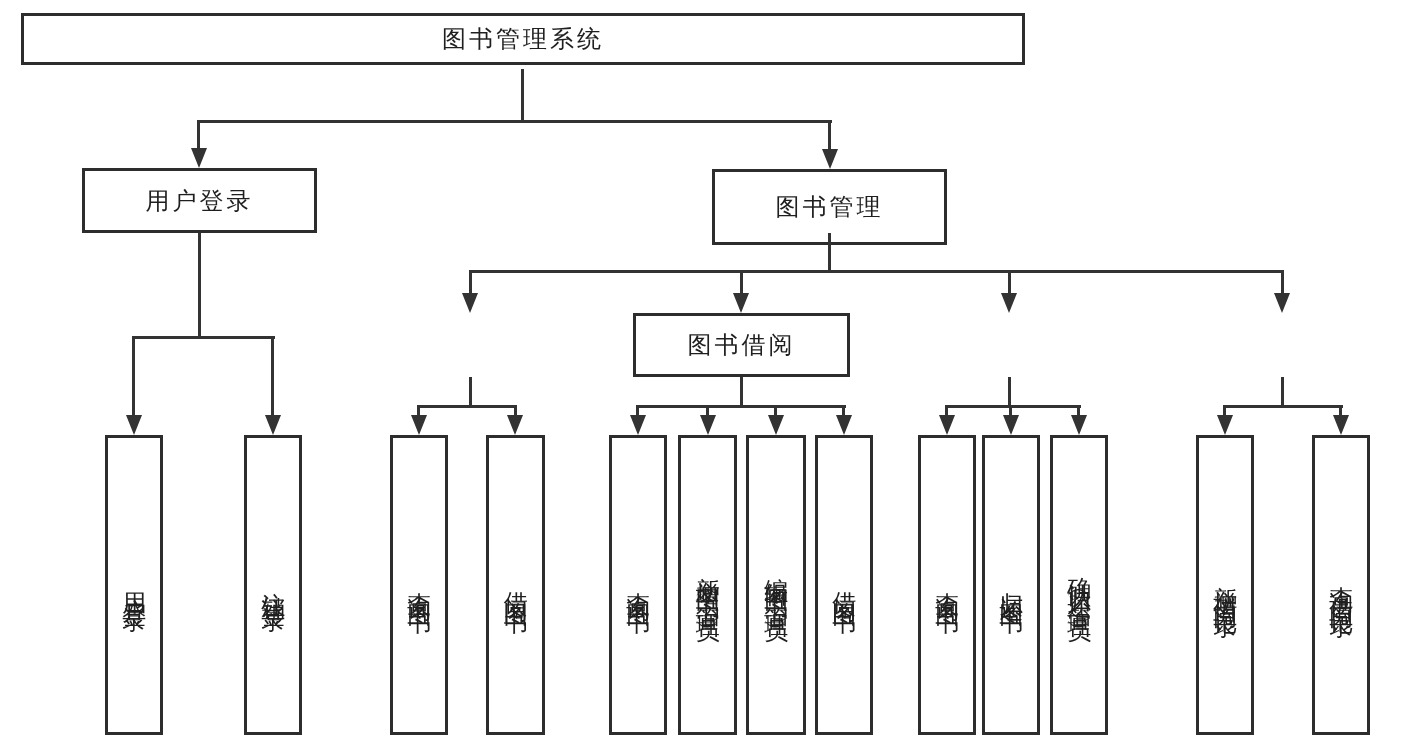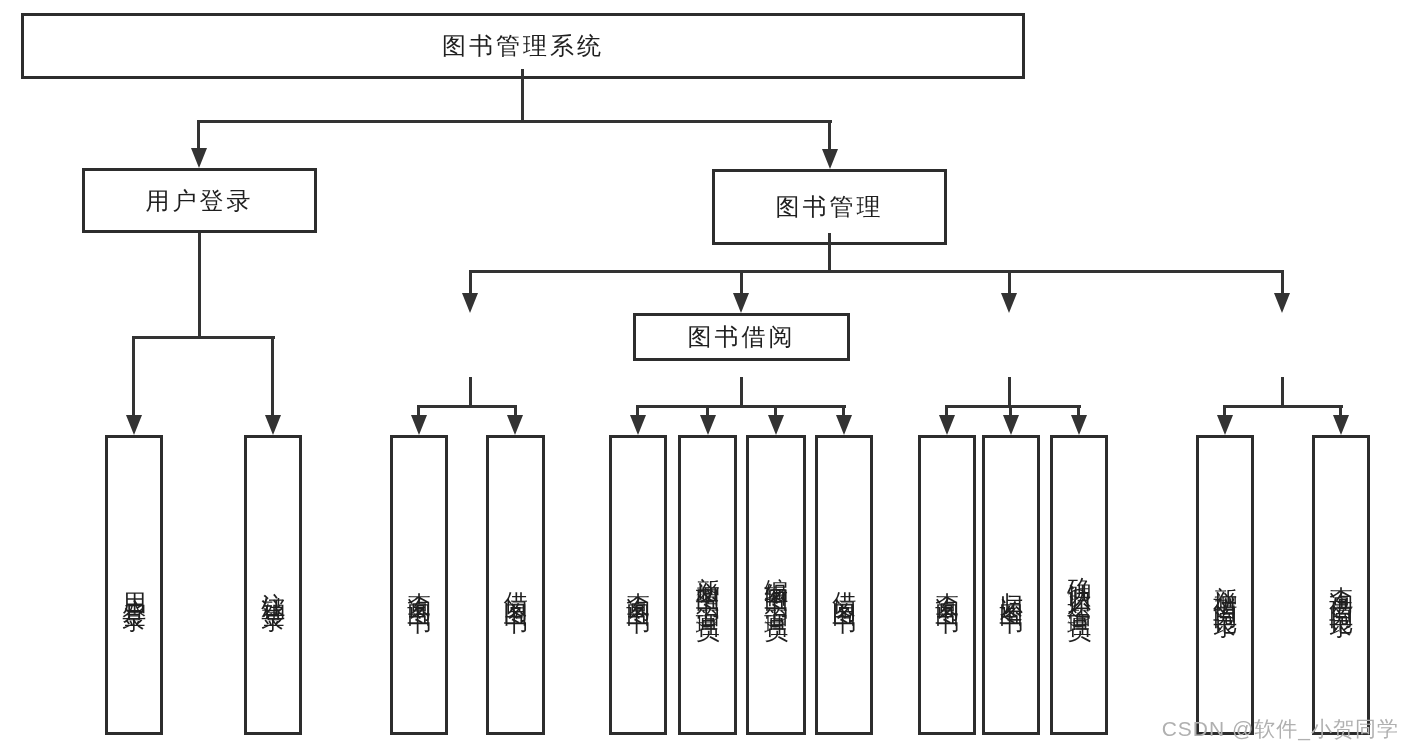--- a/index.html
+++ b/index.html
@@ -45,21 +45,21 @@
     letter-spacing:1px;
     z-index:5;
     white-space:nowrap;
   }
 </style>
 </head>
 <body>
 
 <div class="stage">
 
-  <div class="box hbox" style="left:21px;top:13px;width:1004px;height:66px;">
+  <div class="box hbox" style="left:21px;top:13px;width:1004px;height:52px;">
     <span>图书管理系统</span>
   </div>
 
   <div class="line" style="left:521px;top:69px;width:3px;height:51px;"></div>
   <div class="line" style="left:197px;top:120px;width:635px;height:3px;"></div>
   <div class="line" style="left:197px;top:120px;width:3px;height:30px;"></div>
   <div class="arrow" style="left:191px;top:148px;"></div>
   <div class="line" style="left:828px;top:120px;width:3px;height:30px;"></div>
   <div class="arrow" style="left:822px;top:149px;"></div>
 
@@ -81,21 +81,21 @@
   <div class="line" style="left:469px;top:270px;width:815px;height:3px;"></div>
   <div class="line" style="left:469px;top:273px;width:3px;height:20px;"></div>
   <div class="line" style="left:740px;top:273px;width:3px;height:20px;"></div>
   <div class="line" style="left:1008px;top:273px;width:3px;height:20px;"></div>
   <div class="line" style="left:1281px;top:273px;width:3px;height:20px;"></div>
   <div class="arrow" style="left:462px;top:293px;"></div>
   <div class="arrow" style="left:733px;top:293px;"></div>
   <div class="arrow" style="left:1001px;top:293px;"></div>
   <div class="arrow" style="left:1274px;top:293px;"></div>
 
-  <div class="box hbox" style="left:633px;top:313px;width:217px;height:48px;">
+  <div class="box hbox" style="left:633px;top:313px;width:217px;height:64px;">
     <span>图书借阅</span>
   </div>
 
   <div class="line" style="left:469px;top:377px;width:3px;height:31px;"></div>
   <div class="line" style="left:417px;top:405px;width:100px;height:3px;"></div>
   <div class="line" style="left:417px;top:405px;width:3px;height:12px;"></div>
   <div class="line" style="left:514px;top:405px;width:3px;height:12px;"></div>
   <div class="arrow" style="left:411px;top:415px;"></div>
   <div class="arrow" style="left:507px;top:415px;"></div>
 
@@ -163,15 +163,14 @@
     <span class="vt">确认归还（管理员）</span>
   </div>
 
   <div class="box leaf" style="left:1196px;top:435px;width:58px;height:300px;">
     <span class="vt">新增借阅记录</span>
   </div>
   <div class="box leaf" style="left:1312px;top:435px;width:58px;height:300px;">
     <span class="vt">查询借阅记录</span>
   </div>
 
-  <div class="watermark">CSDN @软件_小贺同学</div>
 
 </div>
 
 </body></html>

